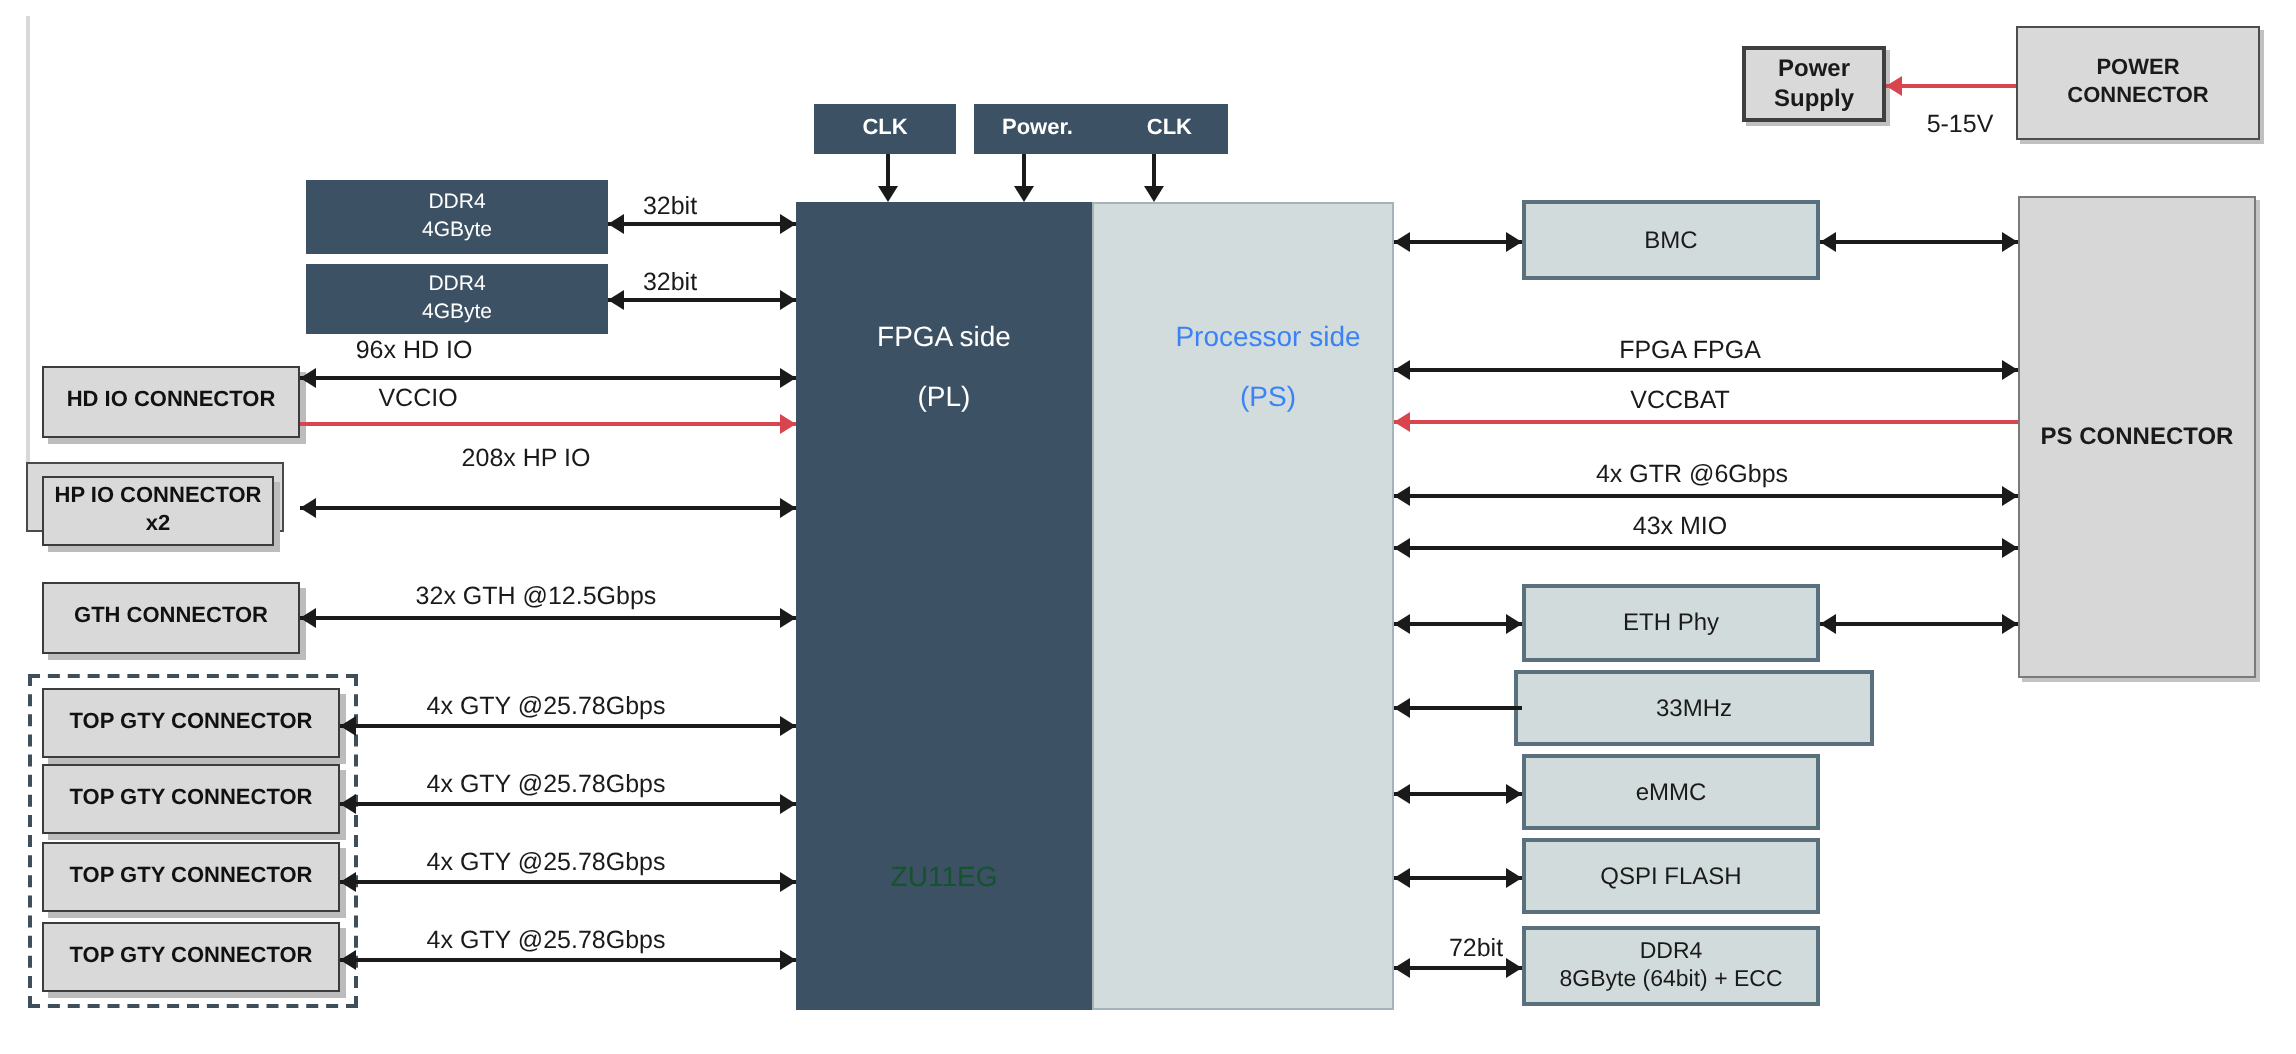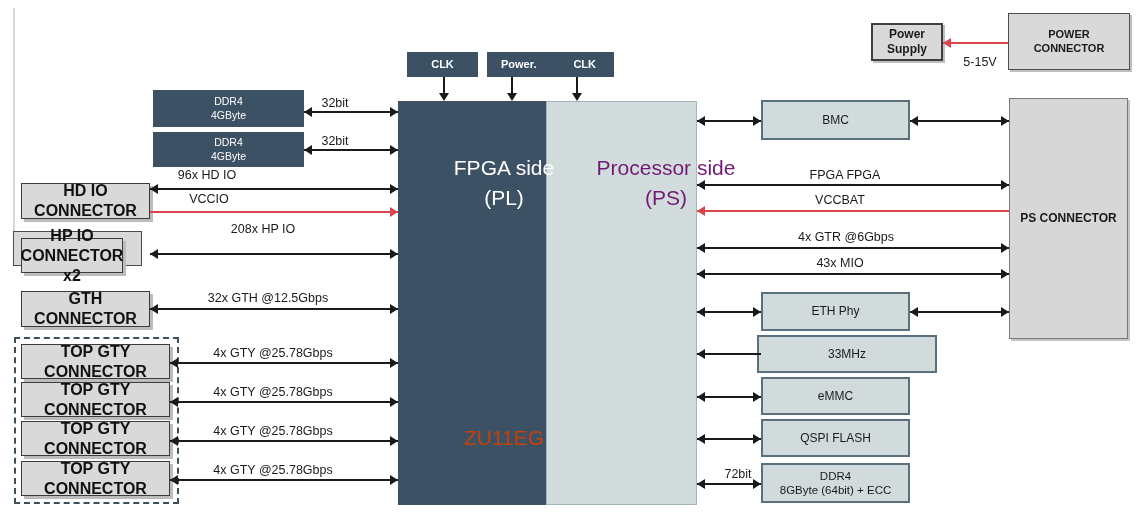--- a/index.html
+++ b/index.html
@@ -4,62 +4,62 @@
 <style>
   html,body{margin:0;padding:0;background:#ffffff;}
   #canvas{
     position:relative;width:1148px;height:527px;background:#ffffff;
     font-family:"Liberation Sans",sans-serif;color:#1a1a1a;overflow:hidden;
   }
   .box{position:absolute;box-sizing:border-box;display:flex;flex-direction:column;
        align-items:center;justify-content:center;text-align:center;line-height:1.25;}
   .dark{background:#3C5163;color:#ffffff;}
   .grayc{background:#D9D9D9;border:1.5px solid #3C3C3C;box-shadow:3px 3px 0 #bcbcbc;
-         font-weight:bold;color:#111;font-size:16px;}
+         font-weight:bold;color:#111;font-size:11px;}
   .periph{background:#D2DBDB;border:2px solid #5A717D;color:#1a1a1a;font-size:12px;}
   .lbl{position:absolute;transform:translateX(-50%);font-size:12.5px;color:#1a1a1a;
        white-space:nowrap;line-height:15px;}
   .arrow{position:absolute;height:1.6px;background:currentColor;color:#1a1a1a;}
   .arrow.red{color:#D8454F;}
   .arrow.ah-l::before{content:"";position:absolute;left:0;top:50%;transform:translateY(-50%);
        border-left:0;border-right:0;border-top:5px solid transparent;border-bottom:5px solid transparent;
        border-left-width:0;border-right-width:0;
        border-left-color:transparent;
        width:0;height:0;border-right:8px solid currentColor;}
   .arrow.ah-r::after{content:"";position:absolute;right:0;top:50%;transform:translateY(-50%);
        width:0;height:0;border-top:5px solid transparent;border-bottom:5px solid transparent;
        border-left:8px solid currentColor;}
   .varrow{position:absolute;width:1.6px;background:currentColor;color:#1a1a1a;}
   .varrow::after{content:"";position:absolute;bottom:-7px;left:50%;transform:translateX(-50%);
        width:0;height:0;border-left:5px solid transparent;border-right:5px solid transparent;
        border-top:8px solid currentColor;}
-  .bigtxt{font-size:21px;line-height:30px;margin-left:32px;}
+  .bigtxt{font-size:14px;line-height:30px;}
   .dashed-group{position:absolute;border:2px dashed #3E4F5A;background:transparent;box-sizing:border-box;}
   .edge-line{position:absolute;width:1.5px;background:#d8d8d8;}
   .psl-border{border:1px solid #A3B4BA;}
 </style>
 </head>
 <body>
 
 <div id="canvas">
 
   <div class="edge-line" style="left:13px;top:8px;height:223px;"></div>
 
   <div class="box dark" style="left:398px;top:101px;width:148px;height:404px;"></div>
   <div class="box psl-border" style="left:546px;top:101px;width:151px;height:404px;background:#D3DCDC;"></div>
 
   <div class="box bigtxt" style="left:398px;top:152px;width:148px;height:62px;color:#ffffff;">
     <span>FPGA side</span>
     <span>(PL)</span>
   </div>
-  <div class="box bigtxt" style="left:546px;top:152px;width:176px;height:62px;color:#701a75;">
+  <div class="box bigtxt" style="left:546px;top:152px;width:176px;height:62px;color:#3b82f6;">
     <span>Processor side</span>
     <span>(PS)</span>
   </div>
-  <div class="box bigtxt" style="left:398px;top:424px;width:148px;height:28px;color:#c2410c;">ZU11EG</div>
+  <div class="box bigtxt" style="left:398px;top:424px;width:148px;height:28px;color:#14532d;">ZU11EG</div>
 
   <div class="box dark" style="left:407px;top:52px;width:71px;height:25px;font-size:11px;font-weight:bold;">CLK</div>
   <div class="box dark" style="left:487px;top:52px;width:127px;height:25px;font-size:11px;font-weight:bold;flex-direction:row;justify-content:space-between;padding:0 18px 0 14px;">
     <span>Power.</span>
     <span>CLK</span>
   </div>
   <div class="varrow" style="left:443px;top:77px;height:17px;"></div>
   <div class="varrow" style="left:511px;top:77px;height:17px;"></div>
   <div class="varrow" style="left:576px;top:77px;height:17px;"></div>
 
@@ -68,21 +68,21 @@
     <span>4GByte</span>
   </div>
   <div class="box dark" style="left:153px;top:132px;width:151px;height:35px;font-size:10.5px;">
     <span>DDR4</span>
     <span>4GByte</span>
   </div>
 
   <div class="box grayc" style="left:21px;top:183px;width:129px;height:36px;">HD IO CONNECTOR</div>
 
   <div class="box" style="left:13px;top:231px;width:129px;height:35px;background:#D9D9D9;border:1.5px solid #4a4a4a;"></div>
-  <div class="box grayc" style="left:21px;top:238px;width:102px;height:35px;">
+  <div class="box grayc" style="left:21px;top:238px;width:116px;height:35px;">
     <span>HP IO CONNECTOR</span>
     <span>x2</span>
   </div>
 
   <div class="box grayc" style="left:21px;top:291px;width:129px;height:36px;">GTH CONNECTOR</div>
 
   <div class="dashed-group" style="left:14px;top:337px;width:165px;height:167px;"></div>
   <div class="box grayc" style="left:21px;top:344px;width:149px;height:35px;">TOP GTY CONNECTOR</div>
   <div class="box grayc" style="left:21px;top:382px;width:149px;height:35px;">TOP GTY CONNECTOR</div>
   <div class="box grayc" style="left:21px;top:421px;width:149px;height:35px;">TOP GTY CONNECTOR</div>

